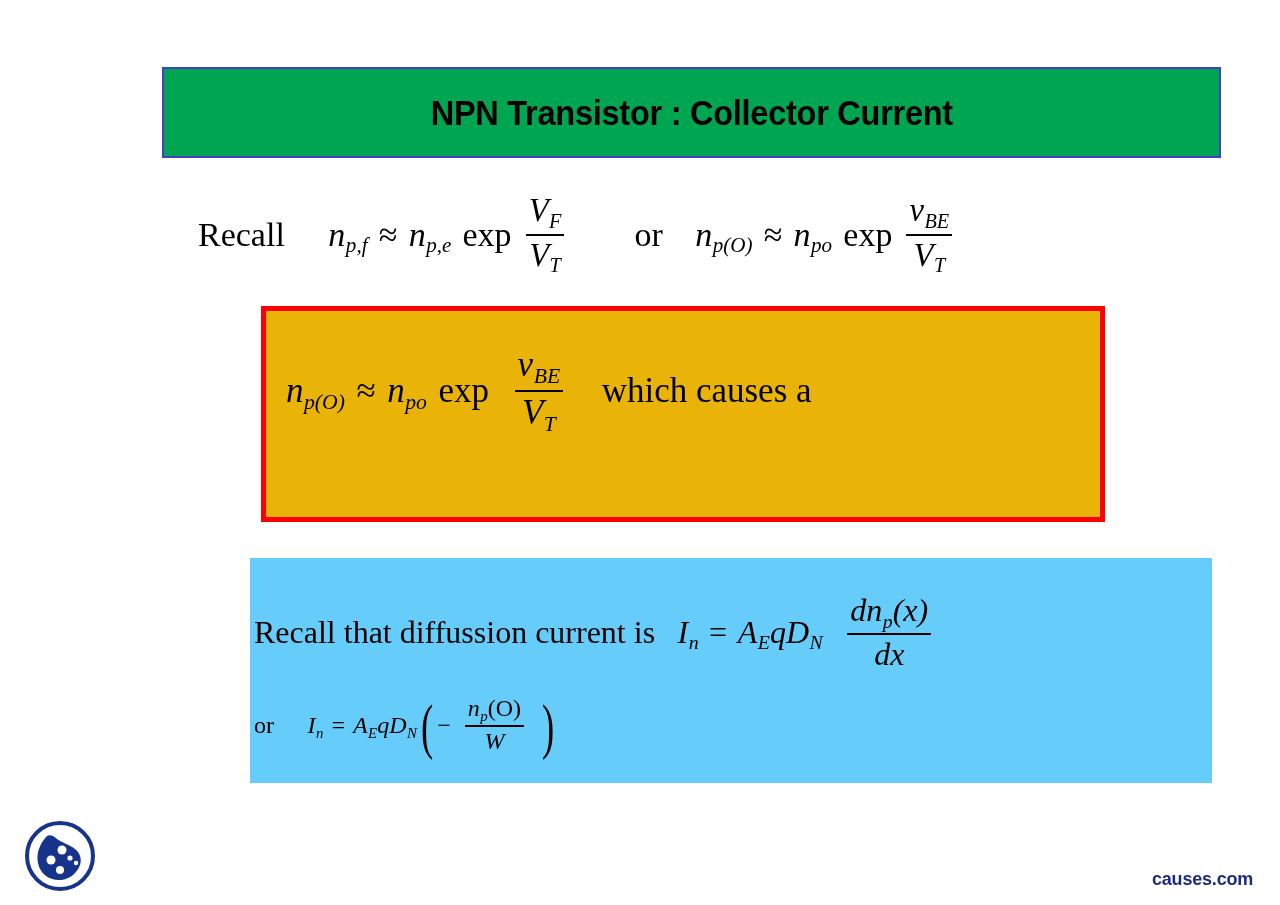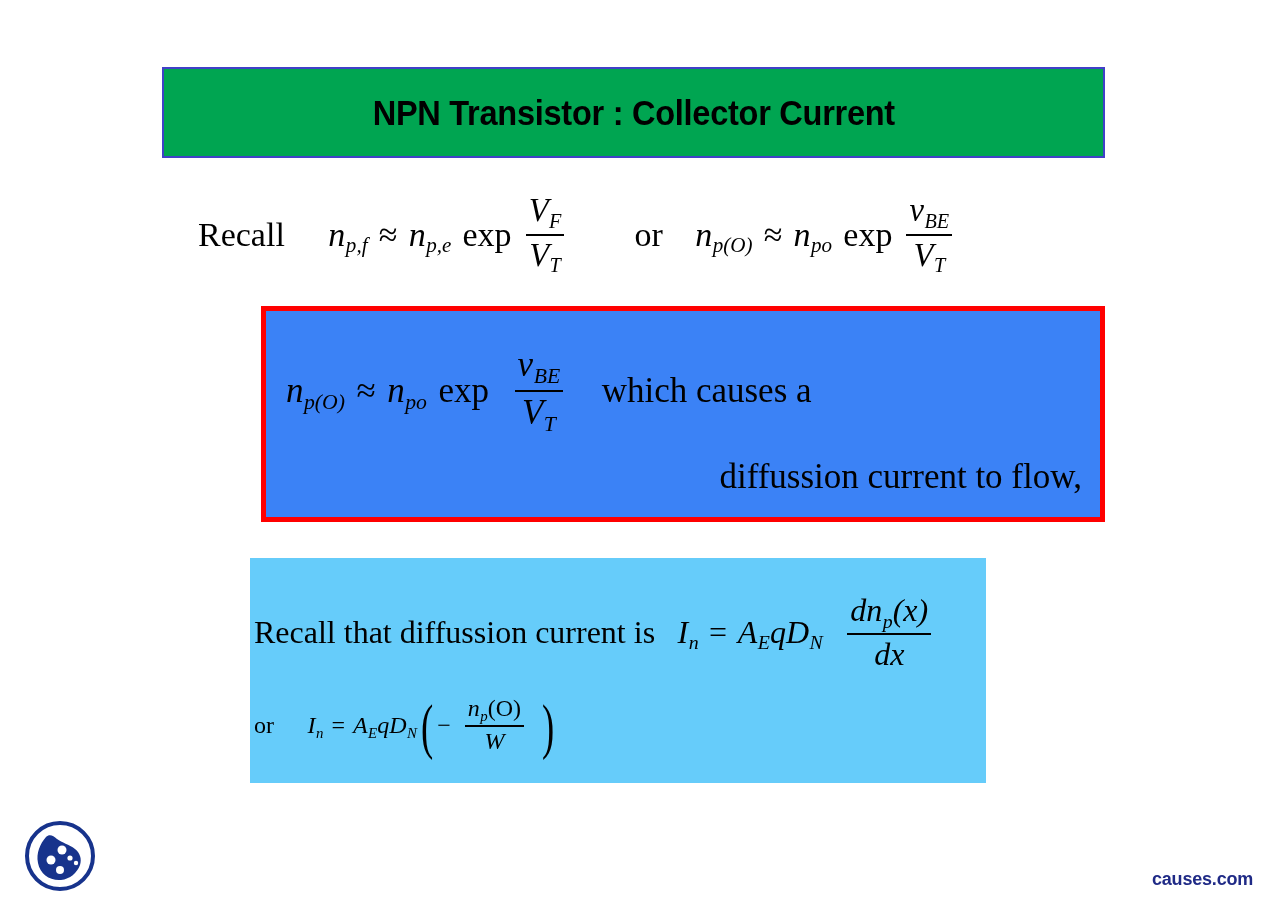--- a/index.html
+++ b/index.html
@@ -14,21 +14,21 @@
     overflow: hidden;
     font-family: "Liberation Serif", serif;
     color: #000000;
   }
 
   
   #title-bar {
     position: absolute;
     left: 162px;
     top: 67px;
-    width: 943px;
+    width: 1059px;
     height: 91px;
     background: #00A551;
     border: 2px solid #4141C8;
     box-sizing: border-box;
     display: flex;
     align-items: center;
     justify-content: center;
   }
   #title-text {
     font-family: "Liberation Sans", sans-serif;
@@ -96,21 +96,21 @@
 
   
   #red-box {
     position: absolute;
     left: 261px;
     top: 306px;
     width: 844px;
     height: 216px;
     border: 5px solid #FF0000;
     box-sizing: border-box;
-    background: #3b82f6;
+    background: #eab308;
   }
   #red-line-1 {
     position: absolute;
     left: 20px;
     top: 38px;
     font-size: 35px;
     white-space: nowrap;
     line-height: 1;
   }
   #red-line-2 {
@@ -120,21 +120,21 @@
     font-size: 35px;
     white-space: nowrap;
     line-height: 1;
   }
 
   
   #blue-box {
     position: absolute;
     left: 250px;
     top: 558px;
-    width: 736px;
+    width: 962px;
     height: 225px;
     background: #66CCFA;
   }
   #blue-line-1 {
     position: absolute;
     left: 4px;
     top: 38px;
     font-size: 32px;
     white-space: nowrap;
     line-height: 1;
@@ -181,21 +181,20 @@
 
   <span class="sp2"></span><span class="sp2"></span><span class="up">or</span><span class="sp2"></span>
 
   <span class="math"><span class="it">n</span><span class="sub">p(O)</span><span class="sp"></span><span class="up">≈</span><span class="sp"></span><span class="it">n</span><span class="sub">po</span><span class="sp"></span><span class="up">exp</span><span class="frac"><span class="num"><span class="it">v</span><span class="sub">BE</span></span><span class="den"><span class="it">V</span><span class="sub">T</span></span></span></span>
 </div>
 
 <div id="red-box">
   <div id="red-line-1">
     <span class="math"><span class="it">n</span><span class="sub">p(O)</span><span class="sp"></span><span class="up">≈</span><span class="sp"></span><span class="it">n</span><span class="sub">po</span><span class="sp"></span><span class="up">exp</span><span class="sp"></span><span class="frac"><span class="num"><span class="it">v</span><span class="sub">BE</span></span><span class="den"><span class="it">V</span><span class="sub">T</span></span></span></span><span class="sp2"></span><span class="up">which  causes  a</span>
   </div>
-  <div id="red-line-2">diffussion  current to  flow,</div>
 </div>
 
 <div id="blue-box">
   <div id="blue-line-1">
     <span class="up">Recall  that  diffussion   current  is</span><span class="sp2"></span><span class="math"><span class="it">I</span><span class="sub">n</span><span class="sp"></span><span class="up">=</span><span class="sp"></span><span class="it">A</span><span class="sub">E</span><span class="it">q</span><span class="it">D</span><span class="sub">N</span><span class="sp"></span><span class="frac"><span class="num"><span class="it">dn</span><span class="sub">p</span><span class="it">(x)</span></span><span class="den"><span class="it">dx</span></span></span></span>
   </div>
 
   <div id="blue-line-2">
     <span class="up">or</span><span class="sp2"></span><span class="sp2"></span><span class="math"><span class="it">I</span><span class="sub">n</span><span class="sp"></span><span class="up">=</span><span class="sp"></span><span class="it">A</span><span class="sub">E</span><span class="it">q</span><span class="it">D</span><span class="sub">N</span><span class="paren-big">(</span><span class="up">−</span><span class="frac"><span class="num"><span class="it">n</span><span class="sub">p</span><span class="up">(O)</span></span><span class="den"><span class="it">W</span></span></span><span class="paren-big">)</span></span>
   </div>

